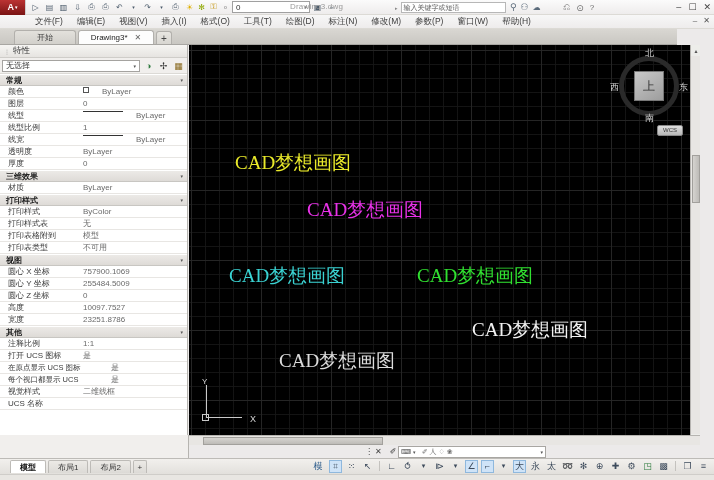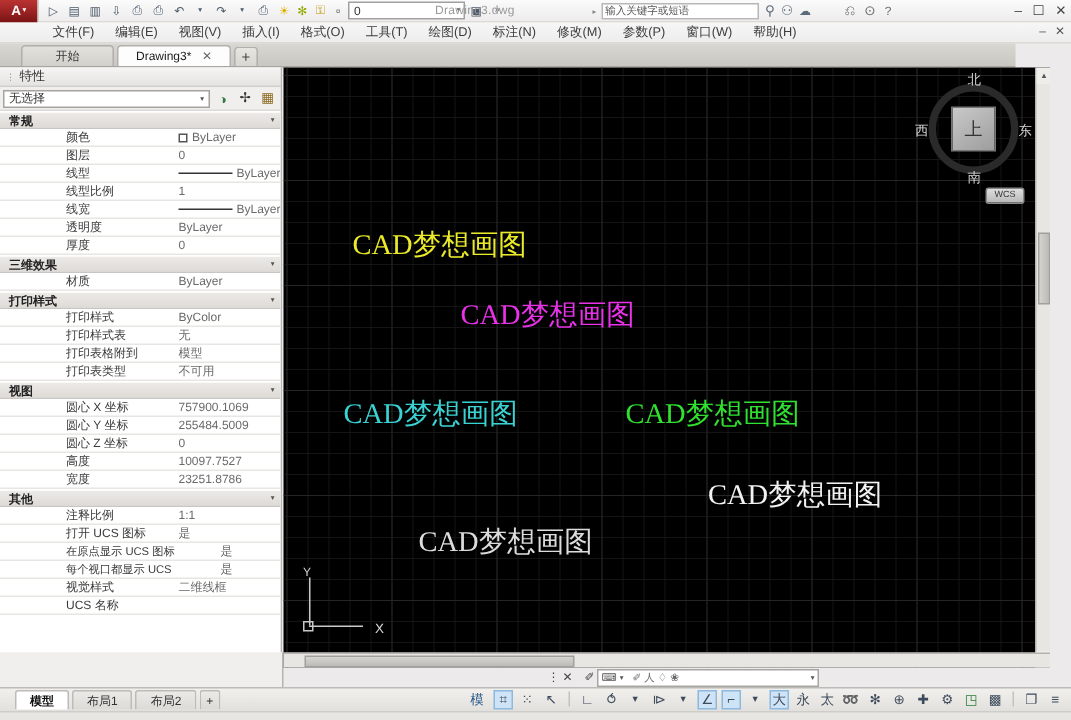--- a/index.html
+++ b/index.html
@@ -128,25 +128,25 @@
     display:flex; align-items:center; justify-content:space-between;
     padding:0 4px 0 6px; font-size:8px; color:#222; font-weight:bold;
   }
   .grp-hdr .chev { font-size:5px; color:#555; }
   .prow {
     height:12px; display:flex; align-items:center;
     border-bottom:1px solid #e8e6e3; font-size:8px;
   }
   .pname {
     width:80px; padding-left:8px; color:#3a3a3a; white-space:nowrap;
-    overflow:hidden; text-overflow:clip;margin-left:36px;
+    overflow:hidden; text-overflow:clip;
   }
   .pval {
     flex:1; color:#6a6a6a; padding-left:3px; white-space:nowrap; overflow:hidden;
-    display:flex; align-items:center; gap:3px;
+    display:flex; align-items:flex-start; gap:13px;
   }
   .sq { width:6px; height:6px; border:1px solid #555; background:#fff; display:inline-block; }
   .lineseg { display:inline-block; width:40px; height:1px; background:#333; }
 
   
   .canvas-wrap {
     position:absolute; top:45px; left:189px; width:511px; height:400px;
     background:#000; overflow:hidden;
   }
   .grid {

